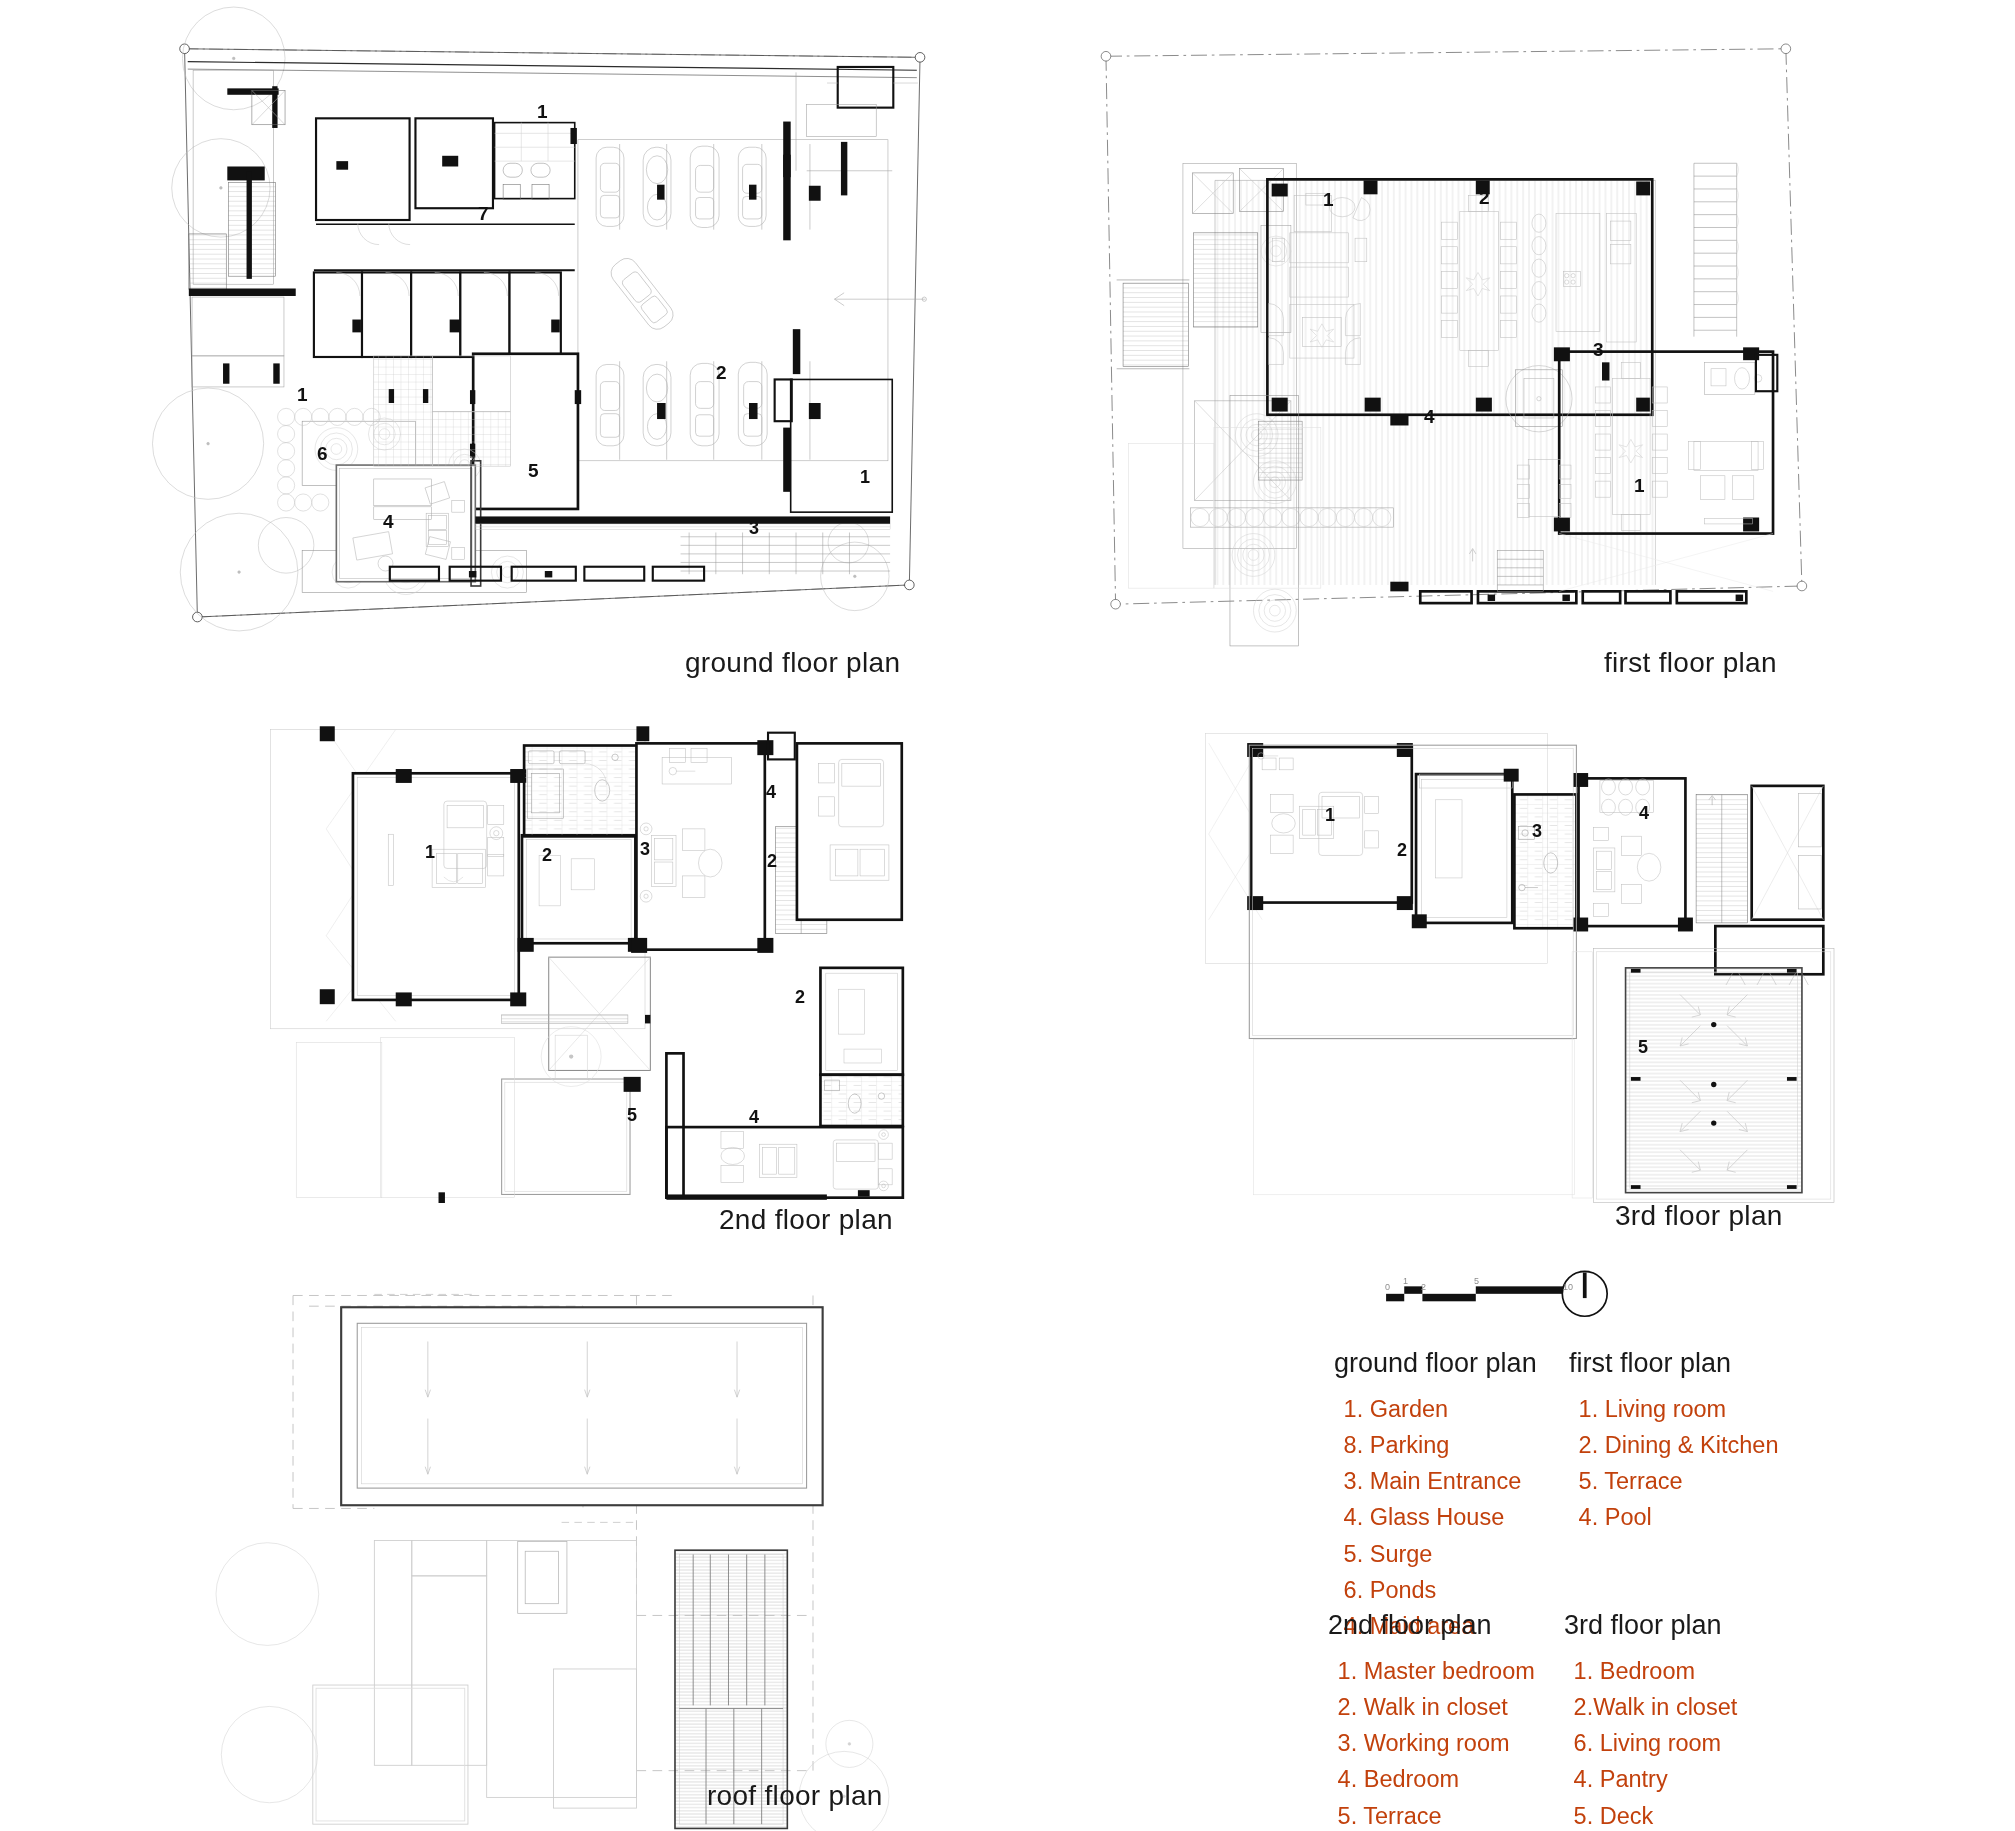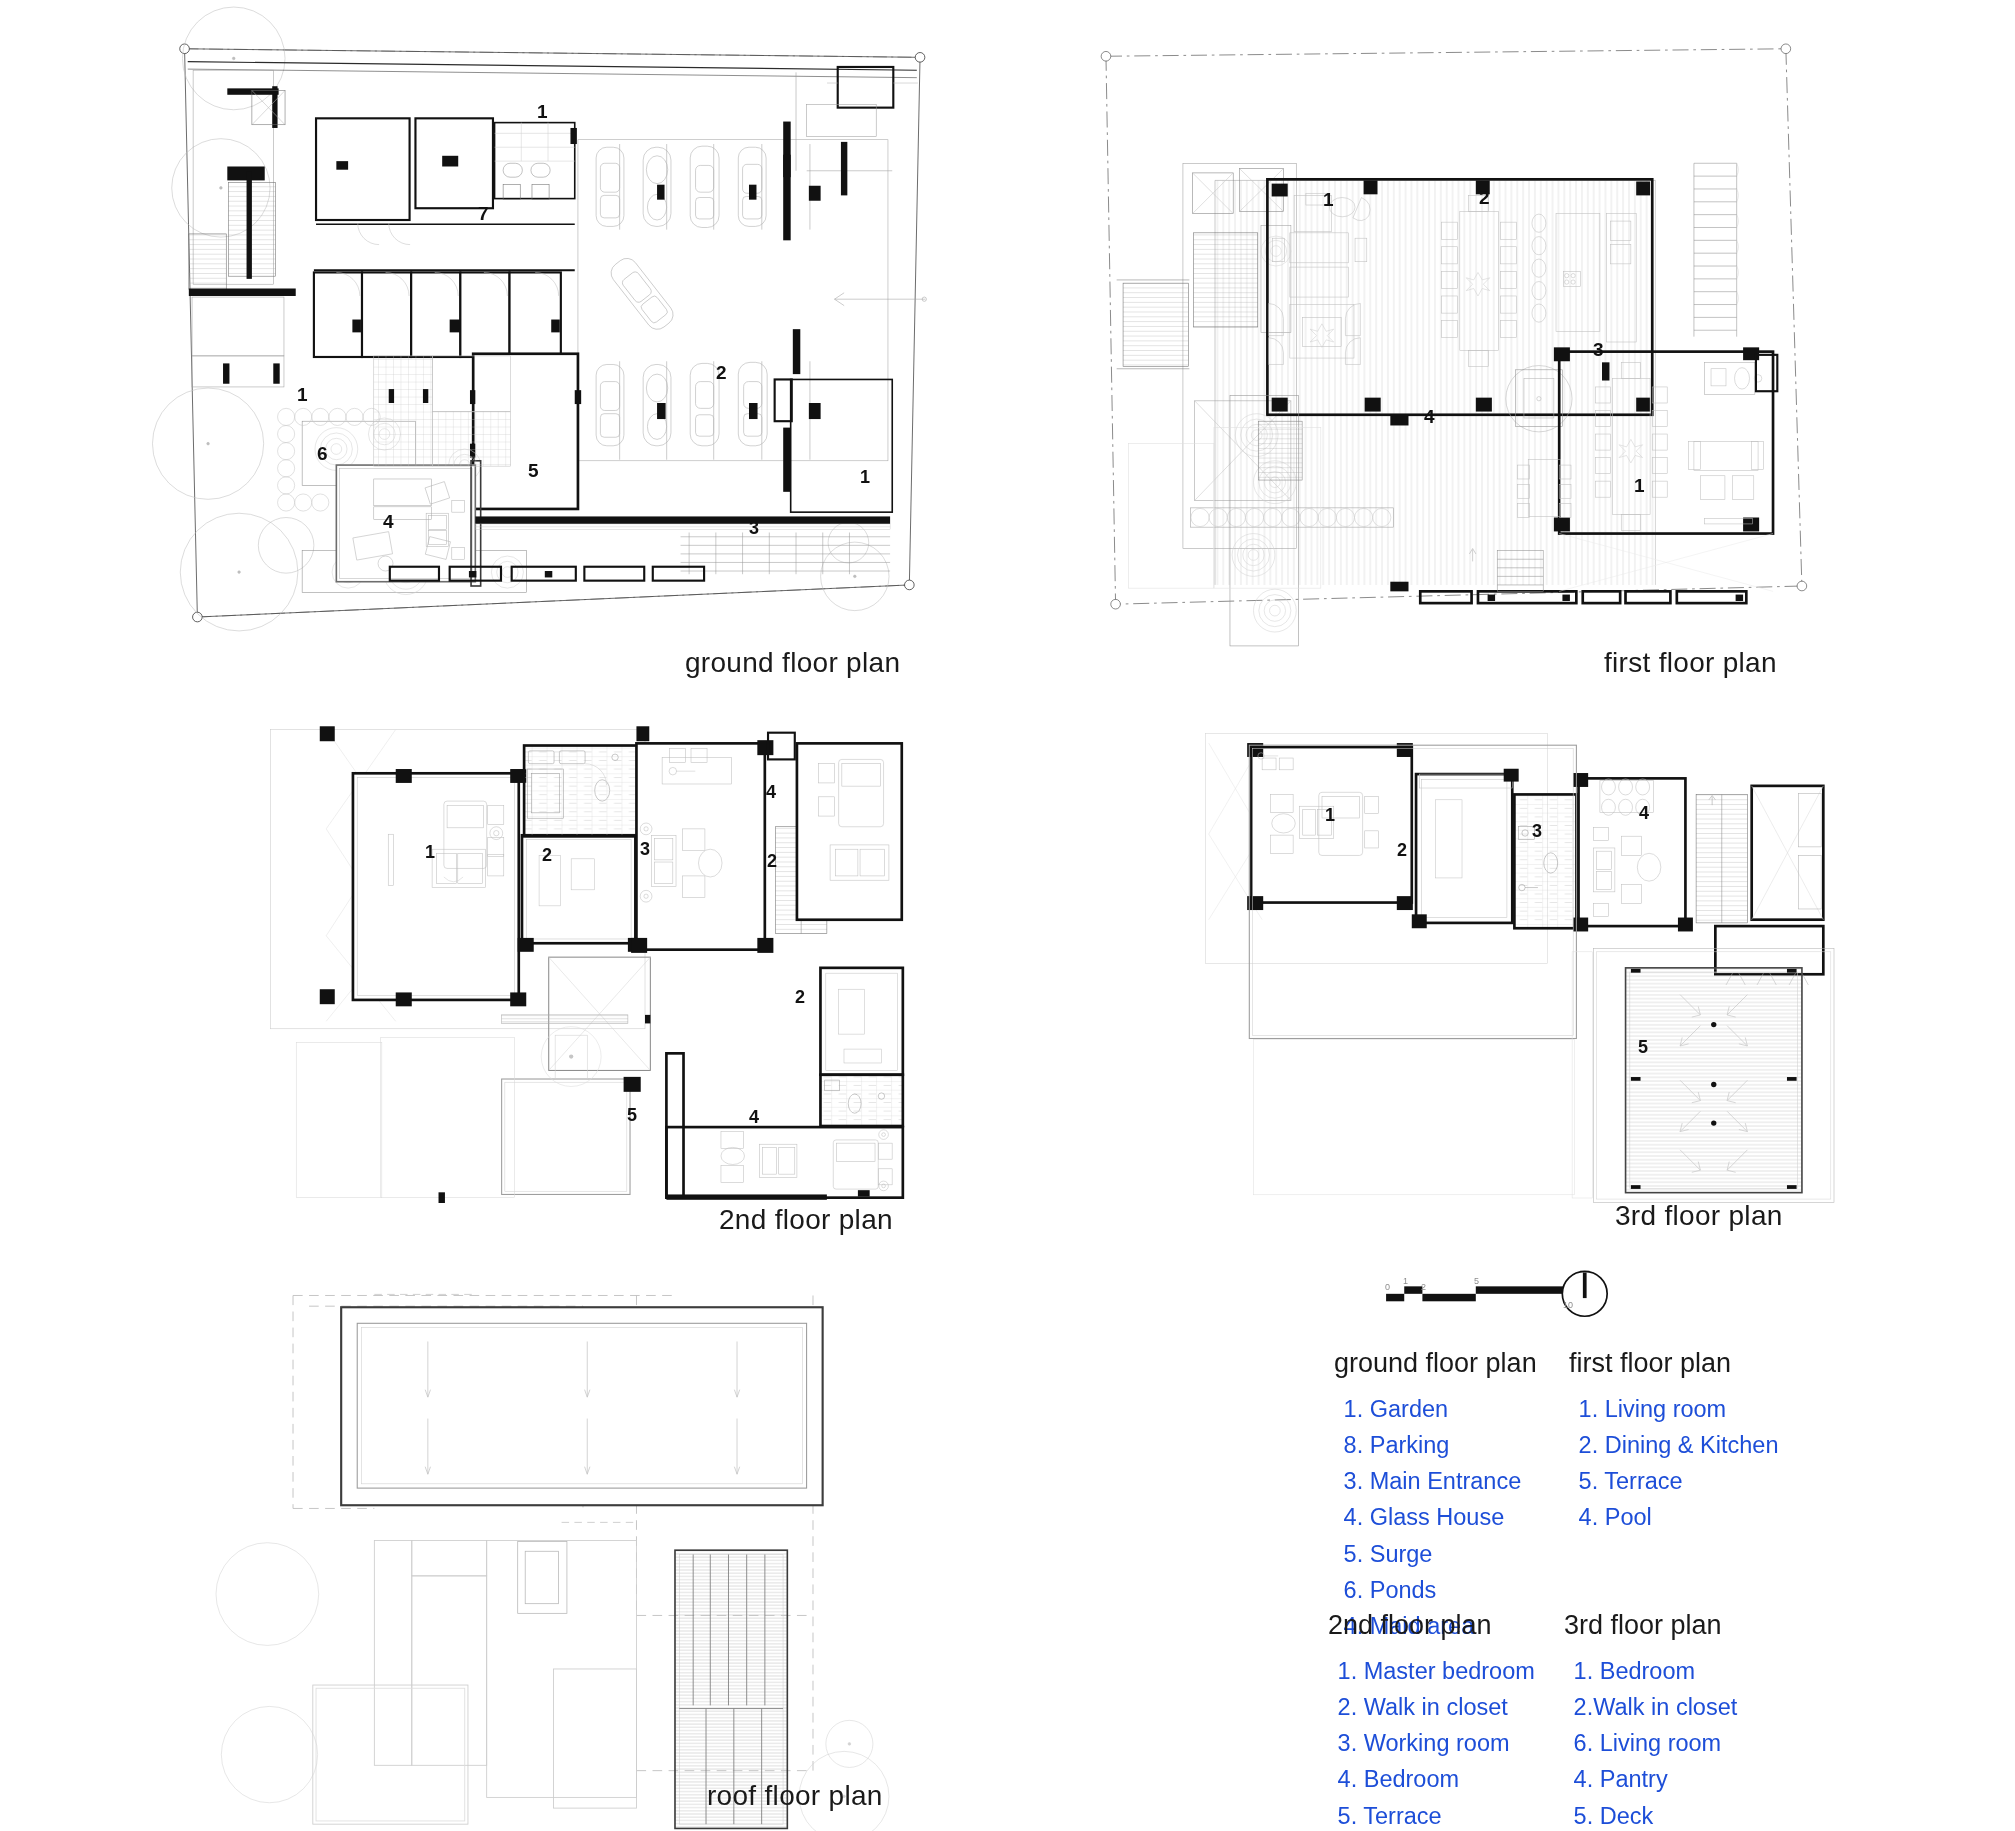--- a/index.html
+++ b/index.html
@@ -19,21 +19,21 @@
   }
 
   
   .legend{position:absolute;}
   .legend-col{position:absolute;}
   .legend-title{
     font-size:27px;color:#1a1a1a;white-space:nowrap;margin-bottom:11.8px;
     font-family:"Liberation Sans",sans-serif;font-weight:400;
   }
   .legend-item{
-    font-size:23.5px;color:#1d4ed8;white-space:nowrap;line-height:1.54;
+    font-size:23.5px;color:#c2410c;white-space:nowrap;line-height:1.54;
     font-family:"Liberation Sans",sans-serif;font-weight:400;
   }
   .legend-list{padding-left:9.6px;}
 
   
   .scalebar{position:absolute;}
   .scale-tick-label{
     position:absolute;font-size:9px;color:#8d8d8d;
     font-family:"Liberation Sans",sans-serif;
   }
@@ -1098,21 +1098,21 @@
       </g>
       <g fill="none" stroke="#111" stroke-width="3.2">
         <circle cx="404" cy="50" r="42" fill="#fff"></circle>
         <path d="M404 10 V58" stroke-width="7"></path>
       </g>
     </svg>
     <div class="scale-tick-label" style="left:16px;top:15px;">0</div>
     <div class="scale-tick-label" style="left:34px;top:8.6px;">1</div>
     <div class="scale-tick-label" style="left:52px;top:15px;">2</div>
     <div class="scale-tick-label" style="left:105px;top:8.6px;">5</div>
-    <div class="scale-tick-label" style="left:194px;top:15px;margin-top:18px;">10</div>
+    <div class="scale-tick-label" style="left:194px;top:15px;">10</div>
   </div>
 
   <div class="legend" style="left:1302px;top:1348px;width:578px;height:439px;">
 
     <div class="legend-col" style="left:32px;top:0;">
       <div class="legend-title">ground floor plan</div>
       <div class="legend-list">
         <div class="legend-item">1. Garden</div>
         <div class="legend-item">8. Parking</div>
         <div class="legend-item">3. Main Entrance</div>

